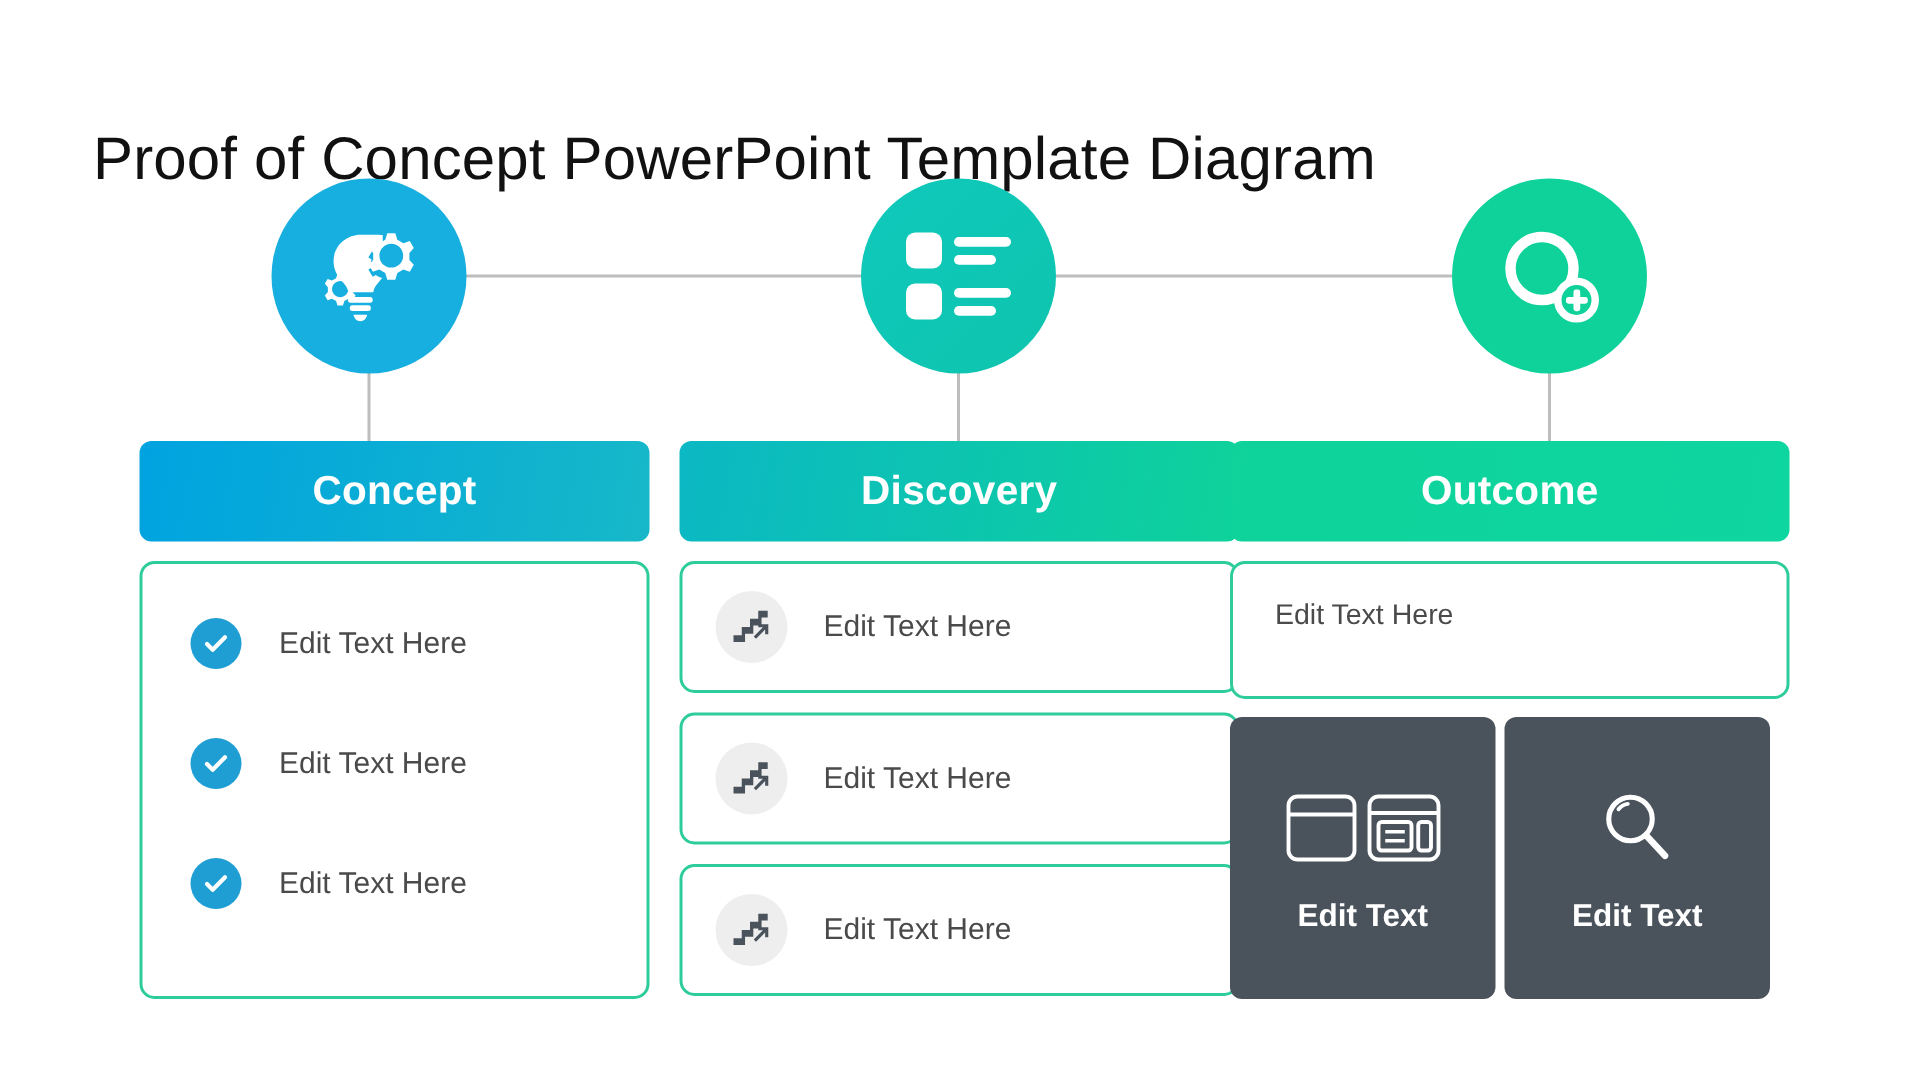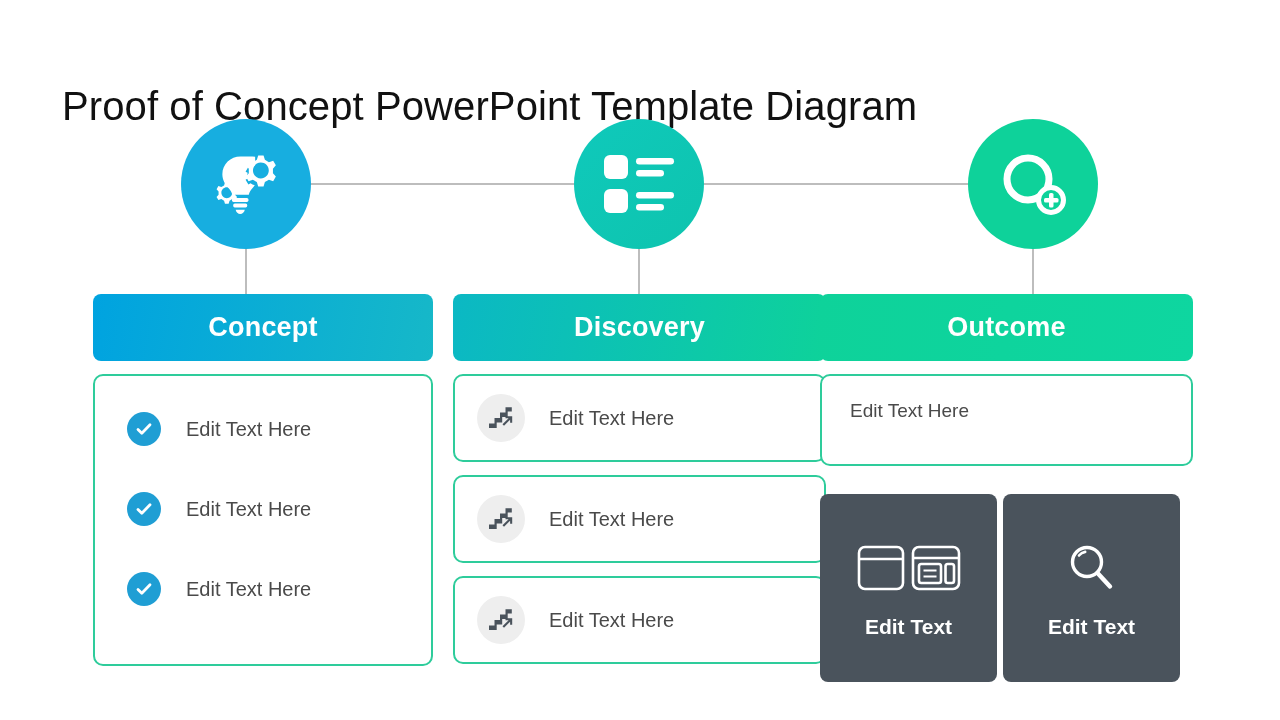--- a/index.html
+++ b/index.html
@@ -117,21 +117,21 @@
   .note-box {
     margin-top: 13px;
     height: 92px;
     border: 2px solid #2ecc9b;
     border-radius: 10px;
     background: #fff;
     padding: 21px 0 0 28px;
   }
   .note-line { font-size: 19px; color: #4a4a4a; line-height: 28px; }
 
-  .tile-row { display: flex; gap: 6px; margin-top: 28px; }
+  .tile-row { display: flex; gap: 6px; margin-top: 12px; }
   .tile {
     width: 177px; height: 188px;
     background: #4a535c;
     border-radius: 8px;
     display: flex; flex-direction: column;
     align-items: center; justify-content: center;
   }
   .tile-icon { height: 62px; display: flex; align-items: center; justify-content: center; }
   .tile-label {
     margin-top: 16px;

